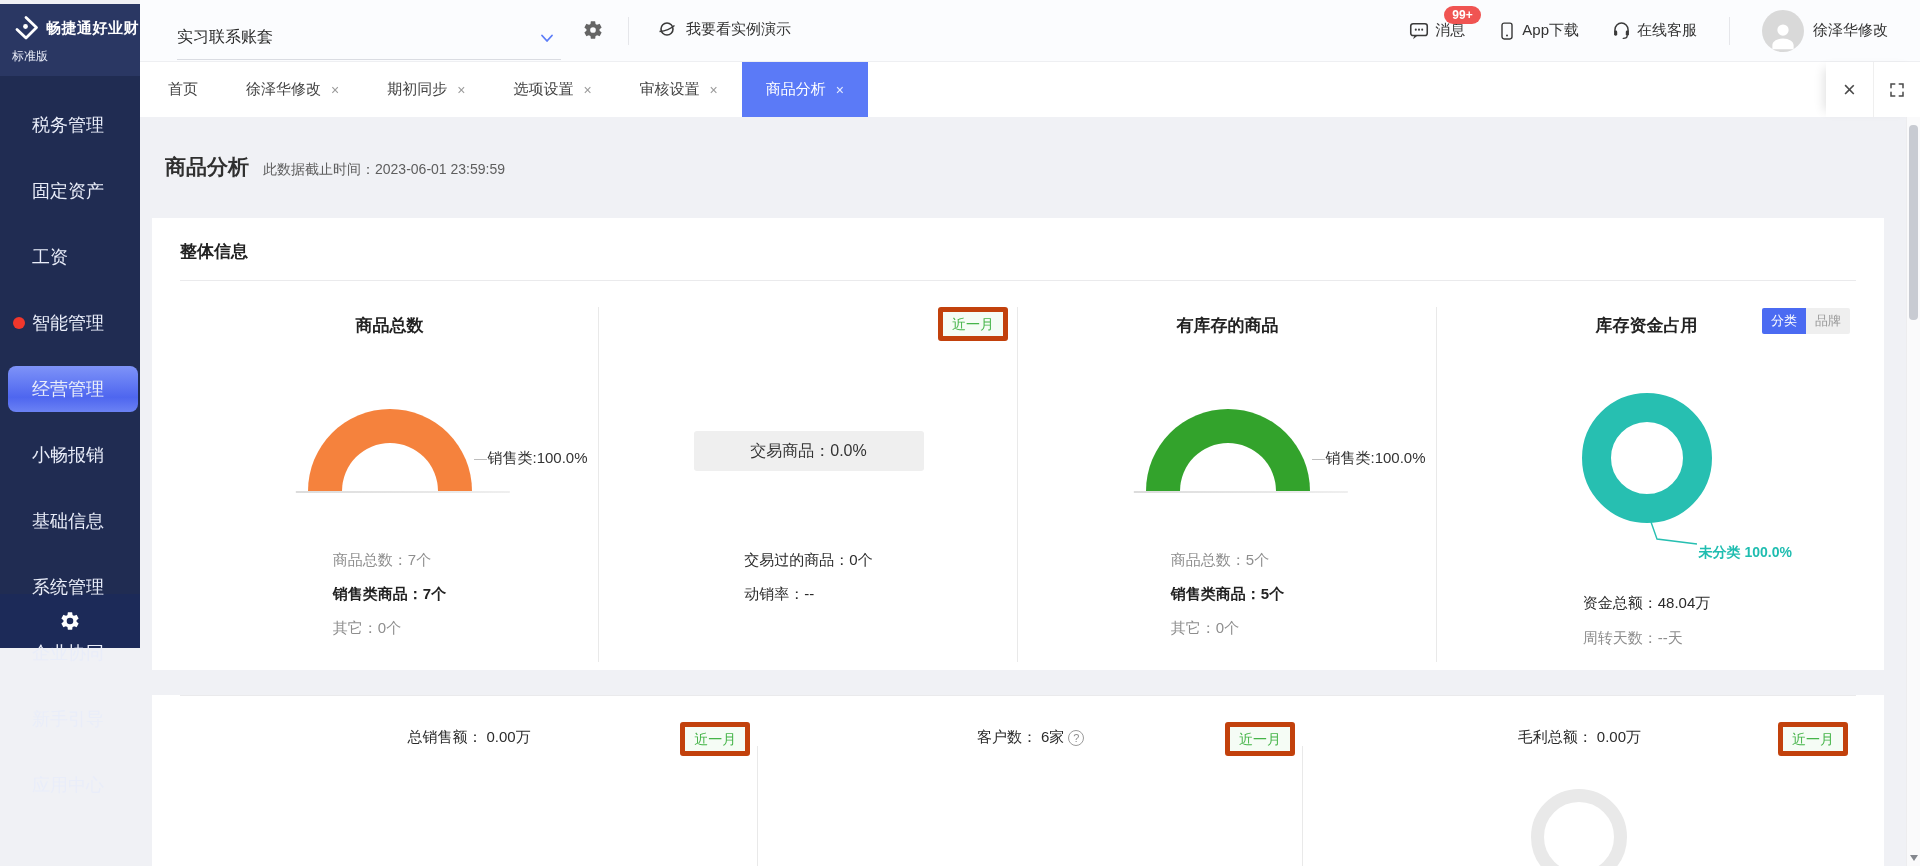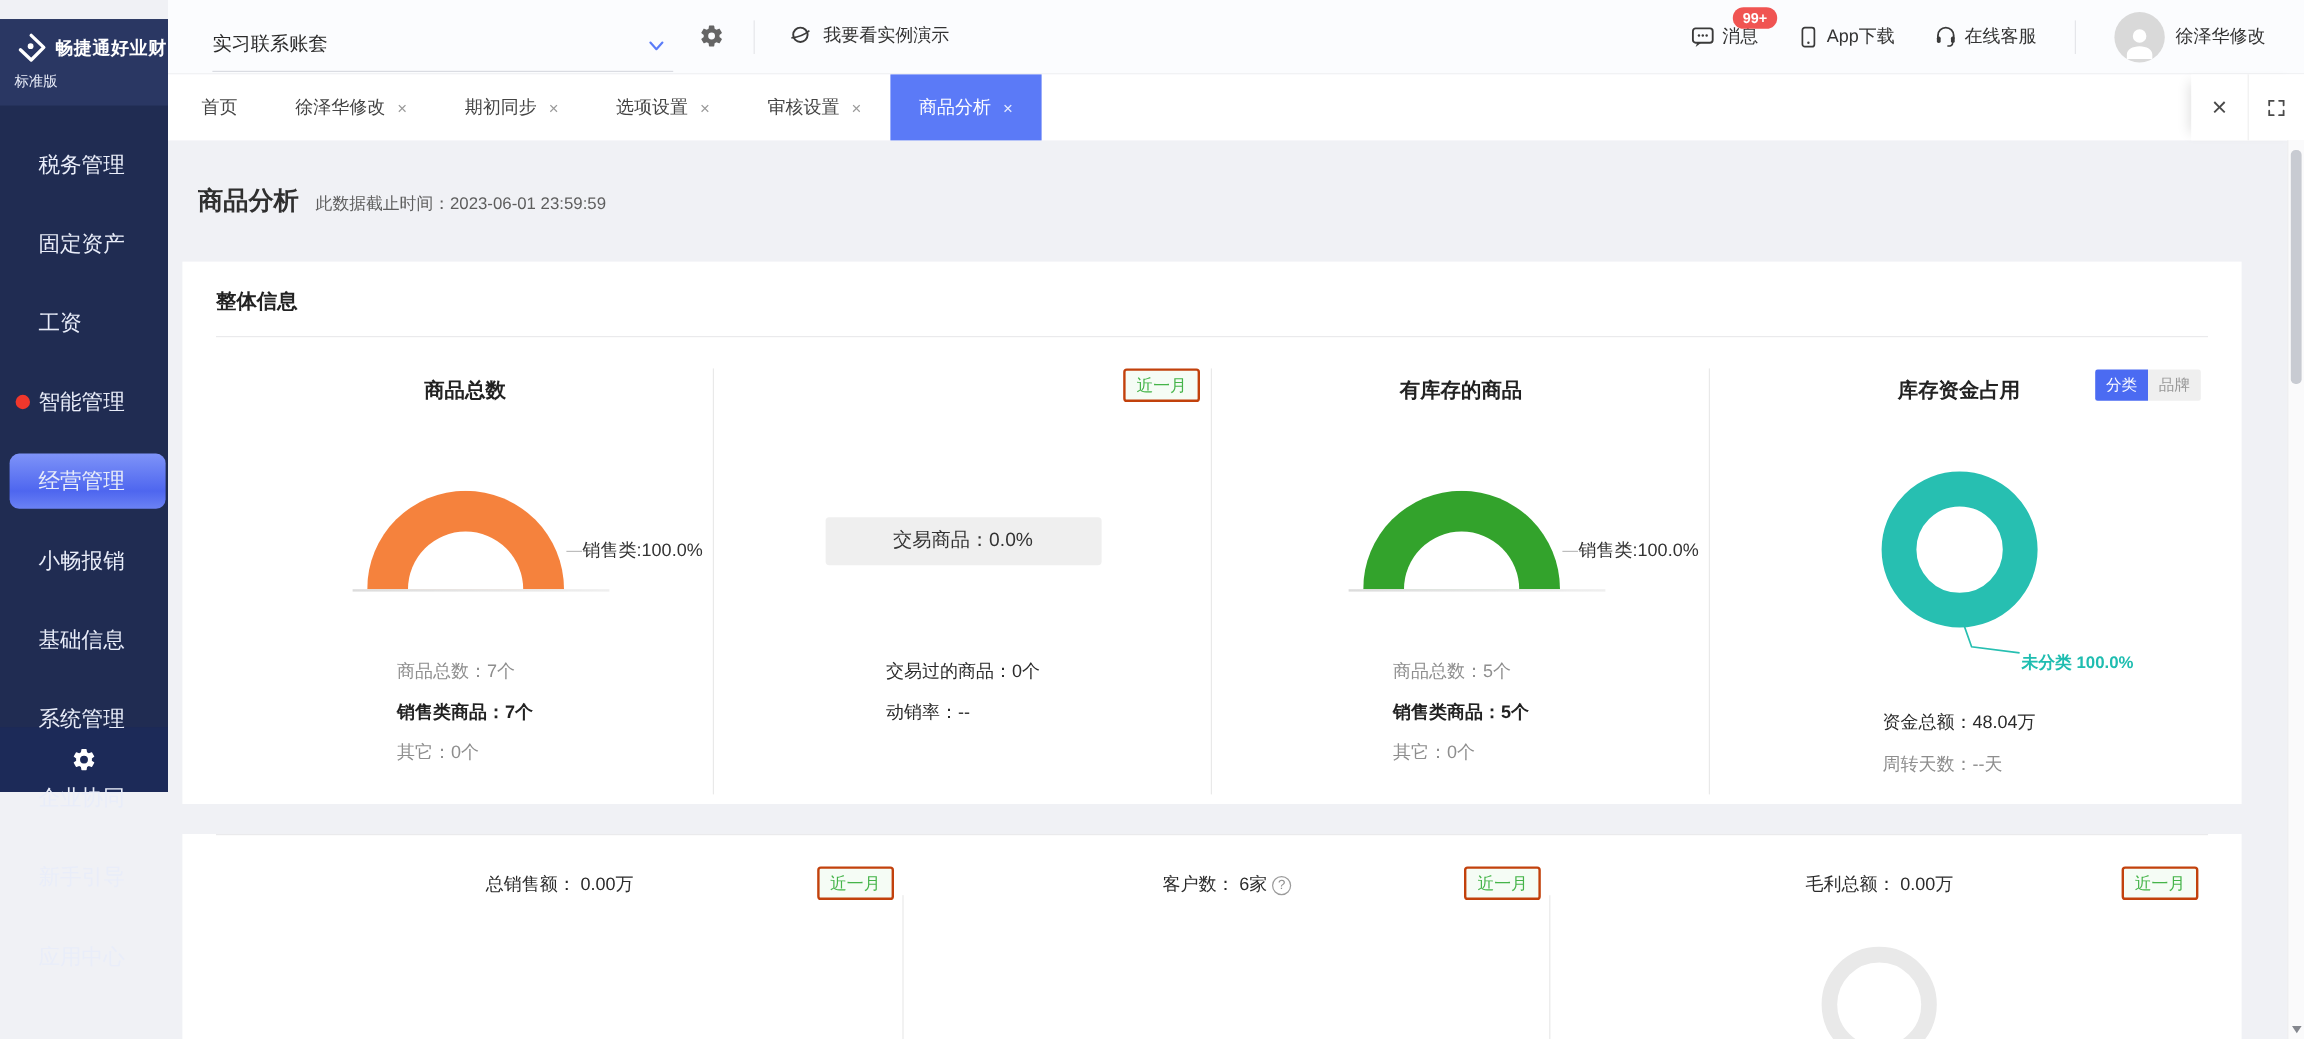--- a/index.html
+++ b/index.html
@@ -2,21 +2,21 @@
 <html><head>
 <meta charset="utf-8">
 <style>
   * { box-sizing: border-box; margin: 0; padding: 0; }
   html,body { width:1920px; height:866px; overflow:hidden; }
   body {
     font-family:"Liberation Sans","DejaVu Sans",sans-serif;
     background:#F0F1F5; color:#333; position:relative;
   }
   
-  .sidebar { position:absolute; left:0; top:16px; width:140px; height:644px; background:#202C52; z-index:30; }
+  .sidebar { position:absolute; left:0; top:4px; width:140px; height:644px; background:#202C52; z-index:30; }
   .logo-block { height:72px; background:#2A3763; padding:10px 0 0 12px; }
   .logo-row { display:flex; align-items:center; gap:6px; }
   .logo-name { color:#fff; font-size:15px; font-weight:bold; letter-spacing:0.5px; }
   .edition { color:#E8ECF8; font-size:12px; margin-top:6px; }
   .menu { position:absolute; top:88px; left:0; right:0; }
   .side-item { position:relative; height:66px; display:flex; align-items:center; padding-left:32px;
                color:#E9EDF9; font-size:18px; cursor:pointer; }
   .side-item .lbl { position:relative; z-index:2; }
   .side-item.active::before { content:''; position:absolute; left:8px; right:2px; top:10px; bottom:10px;
                border-radius:8px; background:linear-gradient(180deg,#7E93F8 0%,#4E66EF 68%,#6B82F4 100%); }
@@ -53,29 +53,29 @@
   .tab-actions { position:absolute; right:0; top:0; height:55px; display:flex; background:#fff;
                  box-shadow:-8px 0 10px -6px rgba(0,0,0,0.12); }
   .tab-btn { width:47px; display:flex; align-items:center; justify-content:center; cursor:pointer;
              font-size:22px; color:#4A4A4A; }
   .tab-btn + .tab-btn { border-left:1px solid #EFEFEF; }
   
   .page-head { height:101px; padding:36px 0 0 25px; display:flex; align-items:baseline; }
   .page-title { font-size:21px; font-weight:bold; color:#2F2F2F; }
   .page-sub { font-size:14px; color:#5E5E5E; margin-left:14px; }
   
-  .panel { background:#fff; margin:0 52px 0 12px; }
+  .panel { background:#fff; margin:0 36px 0 12px; }
   .panel h3 { padding:22px 28px 0; font-size:17px; color:#222; }
   .rule { height:1px; background:#EAEAEC; margin:17px 28px 0; }
   
   .ov-grid { display:flex; height:389px; padding:0 28px; }
   .ov-col { flex:1; position:relative; }
   .ov-col.divided::after { content:''; position:absolute; right:0; top:26px; bottom:8px; width:1px; background:#E9E9E9; }
   .ov-title { position:absolute; top:33px; left:0; right:0; text-align:center; font-size:17px; font-weight:bold; color:#222; }
-  .period-badge { font-size:14px; color:#45B449; border:2px solid #c2410c; background:#F5FCF5;
+  .period-badge { font-size:14px; color:#45B449; border:5px solid #c2410c; background:#F5FCF5;
                   padding:4px 9px; border-radius:3px; line-height:16px; white-space:nowrap; }
   .ov-badge { position:absolute; top:26px; right:10px; }
   .toggle { position:absolute; top:27px; right:6px; display:flex; font-size:13px; line-height:16px; }
   .tg { padding:5px 9px; cursor:pointer; }
   .tg.on  { background:#4B6BF2; color:#fff; border-radius:2px 0 0 2px;text-align:right; }
   .tg.off { background:#EFEFEF; color:#999; border-radius:0 2px 2px 0; }
   
   .semi { position:absolute; top:128px; left:50%; transform:translateX(-50%); width:164px; height:82px; overflow:hidden; }
   .semi .ring { position:absolute; left:0; top:0; width:164px; height:164px; border-radius:50%; }
   .semi .hole { position:absolute; left:34px; top:34px; width:96px; height:96px; border-radius:50%; background:#fff; }

